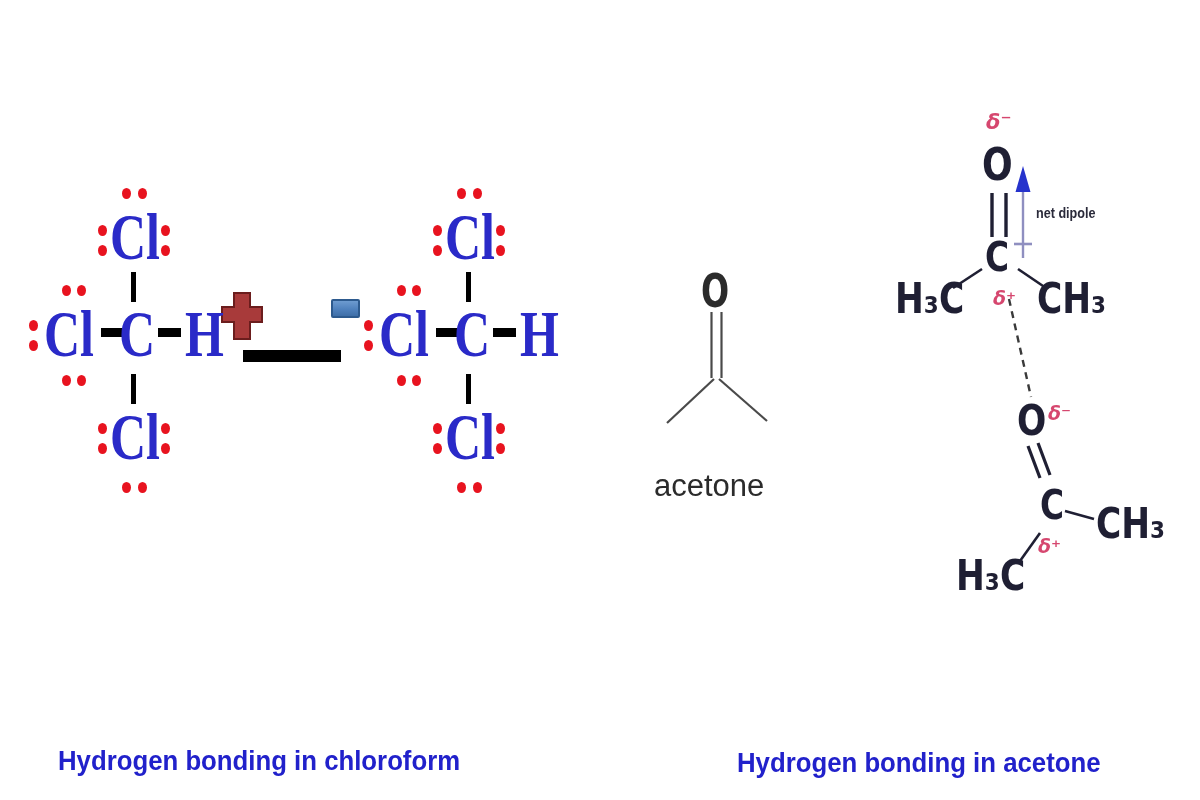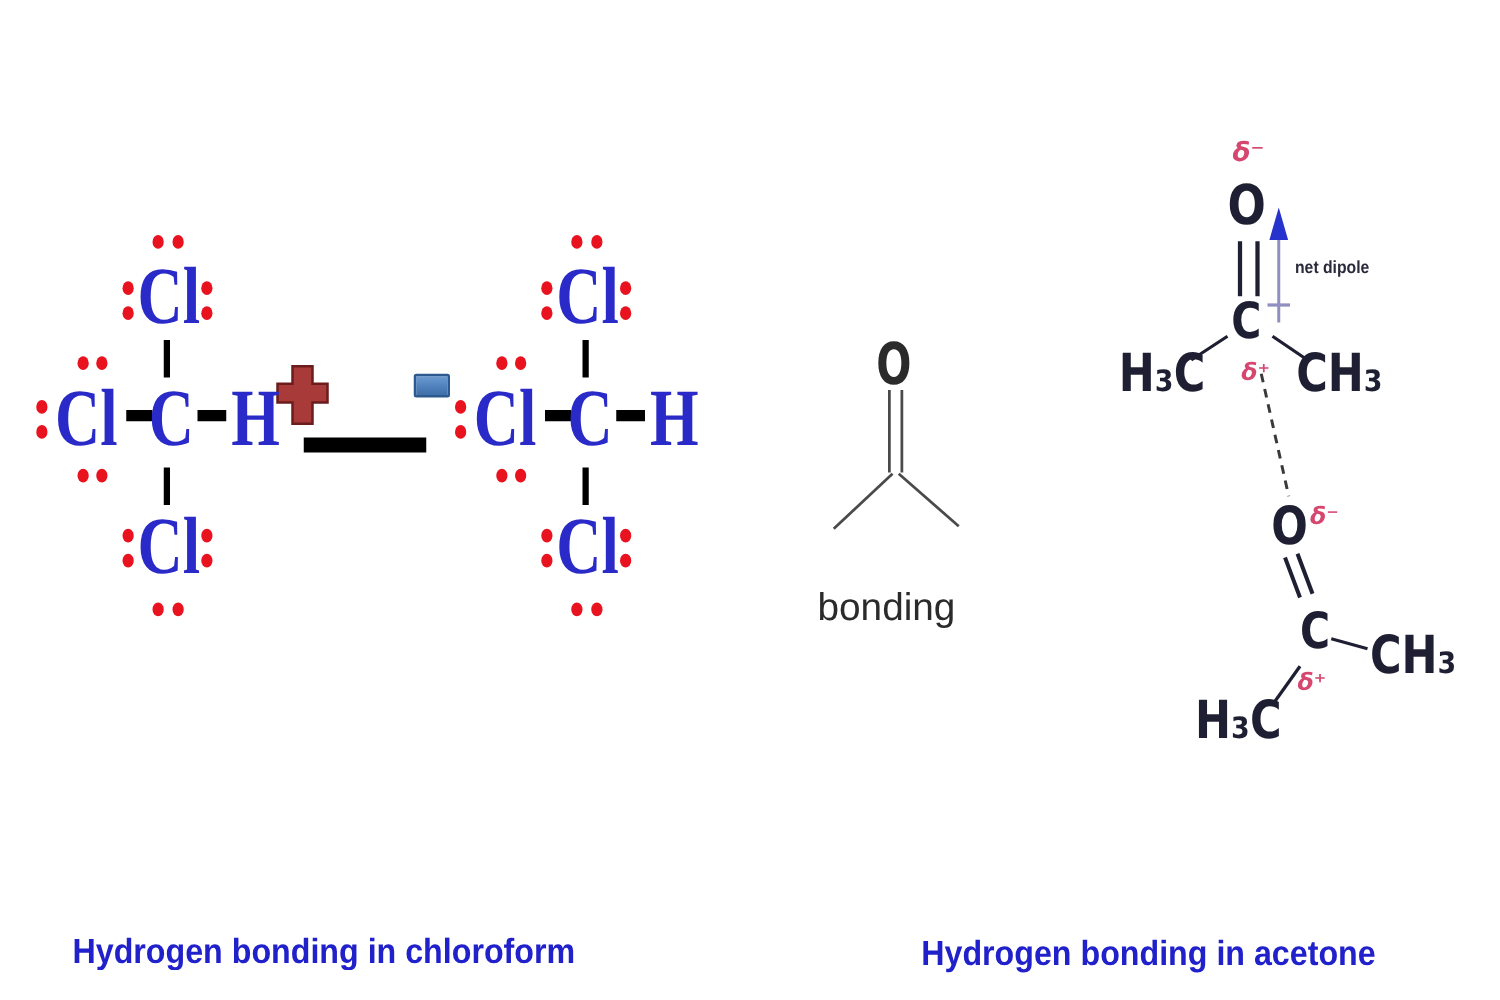--- a/index.html
+++ b/index.html
@@ -156,21 +156,21 @@
     <i class="dot" style="left:433px;top:423px"></i>
     <i class="dot" style="left:433px;top:443px"></i>
     <i class="dot" style="left:496px;top:423px"></i>
     <i class="dot" style="left:496px;top:443px"></i>
     <i class="dot" style="left:457px;top:482px"></i>
     <i class="dot" style="left:473px;top:482px"></i>
   </div>
 
   <div>
     <span class="abs mid-atom" style="left:701px;top:268px;font-size:46px">O</span>
-    <span class="abs skeletal-label" style="left:654px;top:470px;font-size:31px">bonding</span>
+    <span class="abs skeletal-label" style="left:654px;top:470px;font-size:31px">acetone</span>
   </div>
 
   <div>
 
     <span class="abs delta" style="left:986px;top:112px;font-size:21px">δ⁻</span>
     <span class="abs atom" style="left:982px;top:143px;font-size:44px">O</span>
     <span class="abs small-label" style="left:1036px;top:206px">net dipole</span>
     <span class="abs atom" style="left:985px;top:237px;font-size:40px">C</span>
     <span class="abs atom" style="left:895px;top:278px;font-size:42px">H₃C</span>
     <span class="abs atom" style="left:1037px;top:278px;font-size:42px">CH₃</span>

